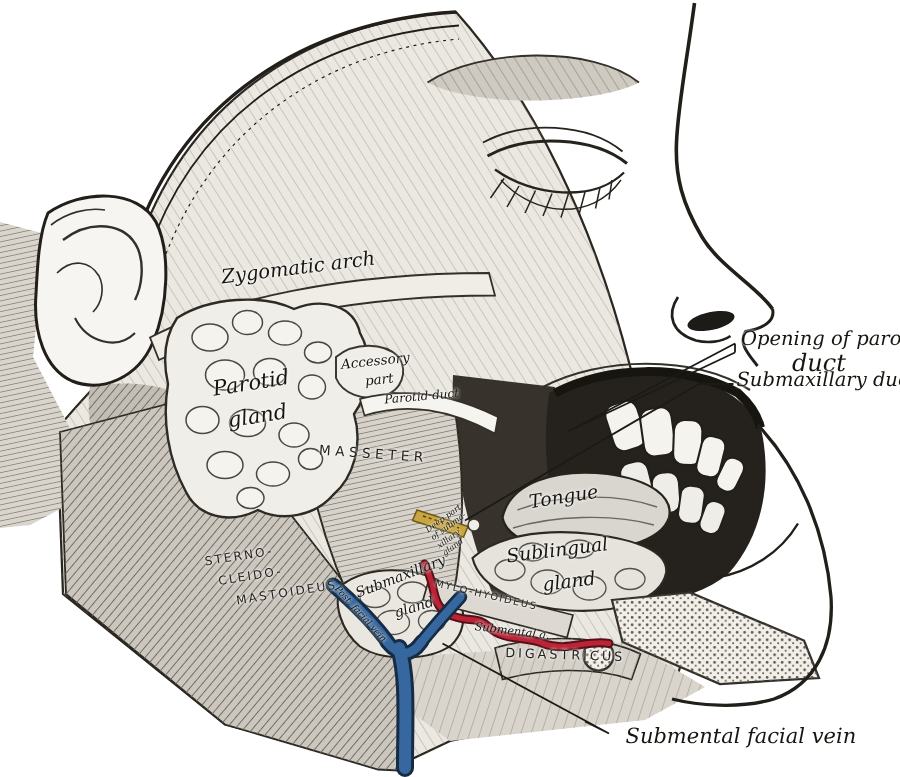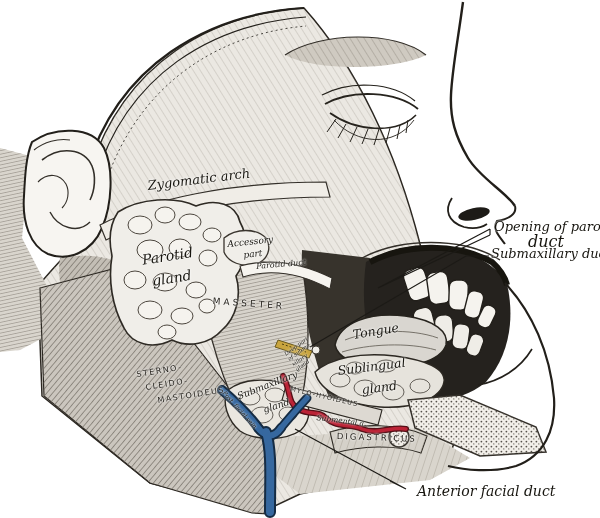--- a/index.html
+++ b/index.html
@@ -270,15 +270,15 @@
 
 <div class="lbl cap" style="left:337px;top:432px;font-size:8.5px;letter-spacing:2px;transform:rotate(2deg)">DIGASTRICUS</div>
 
 <div class="lbl" style="left:226px;top:390px;font-size:6px;transform:rotate(48deg)">Post. facial vein</div>
 
 <div class="lbl" style="left:494px;top:220px;font-size:13px">Opening of parotid</div>
 <div class="lbl" style="left:528px;top:234px;font-size:16px">duct</div>
 
 <div class="lbl" style="left:491px;top:247px;font-size:13px">Submaxillary duct</div>
 
-<div class="lbl" style="left:417px;top:484px;font-size:14px">Anterior facial duct</div>
+<div class="lbl" style="left:417px;top:484px;font-size:14px">Submental facial vein</div>
 
 </div>
 
 </body></html>

